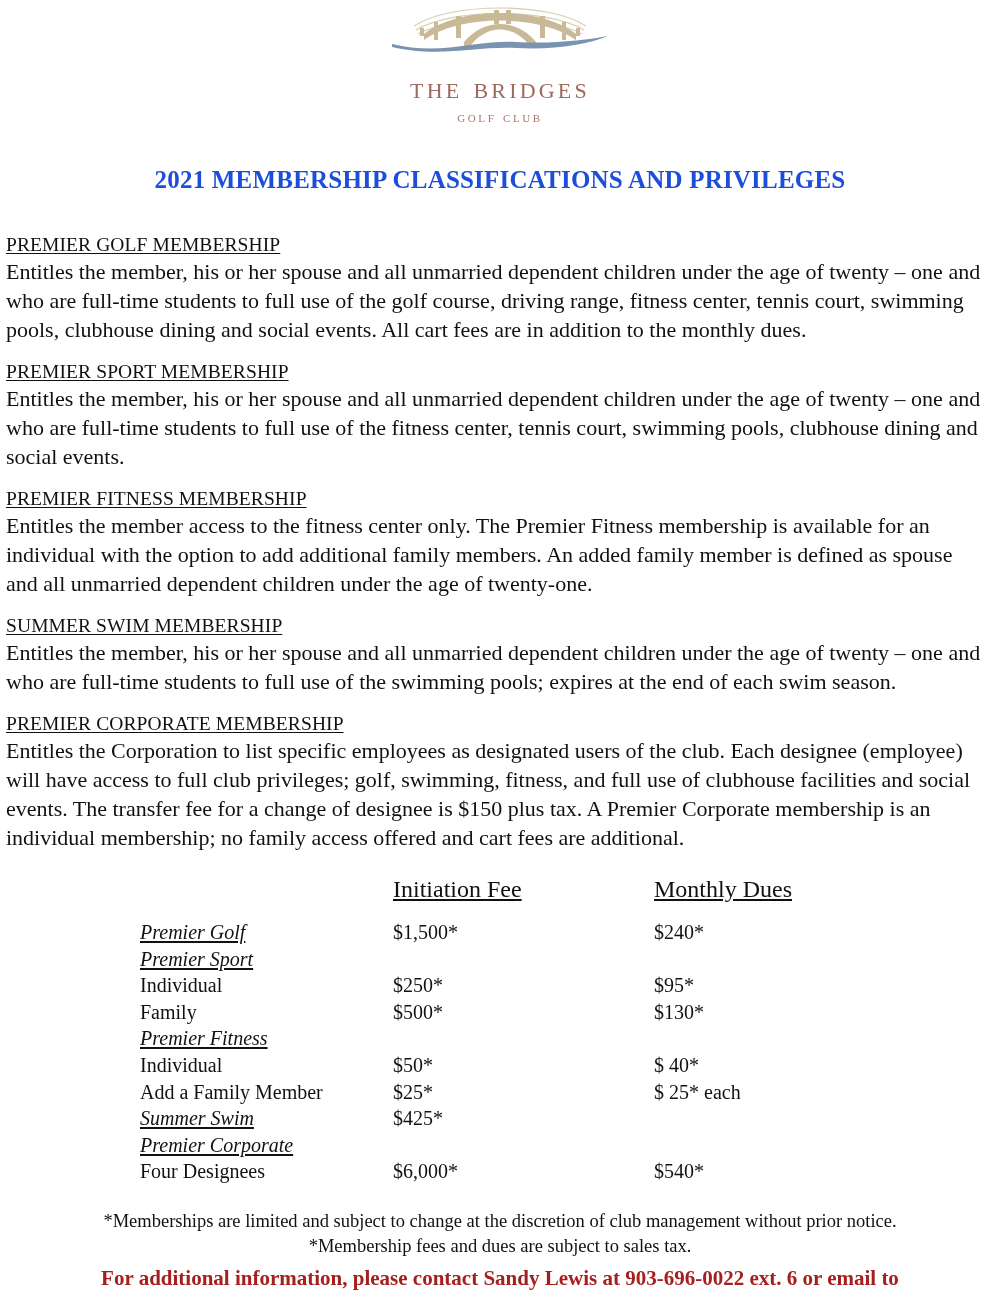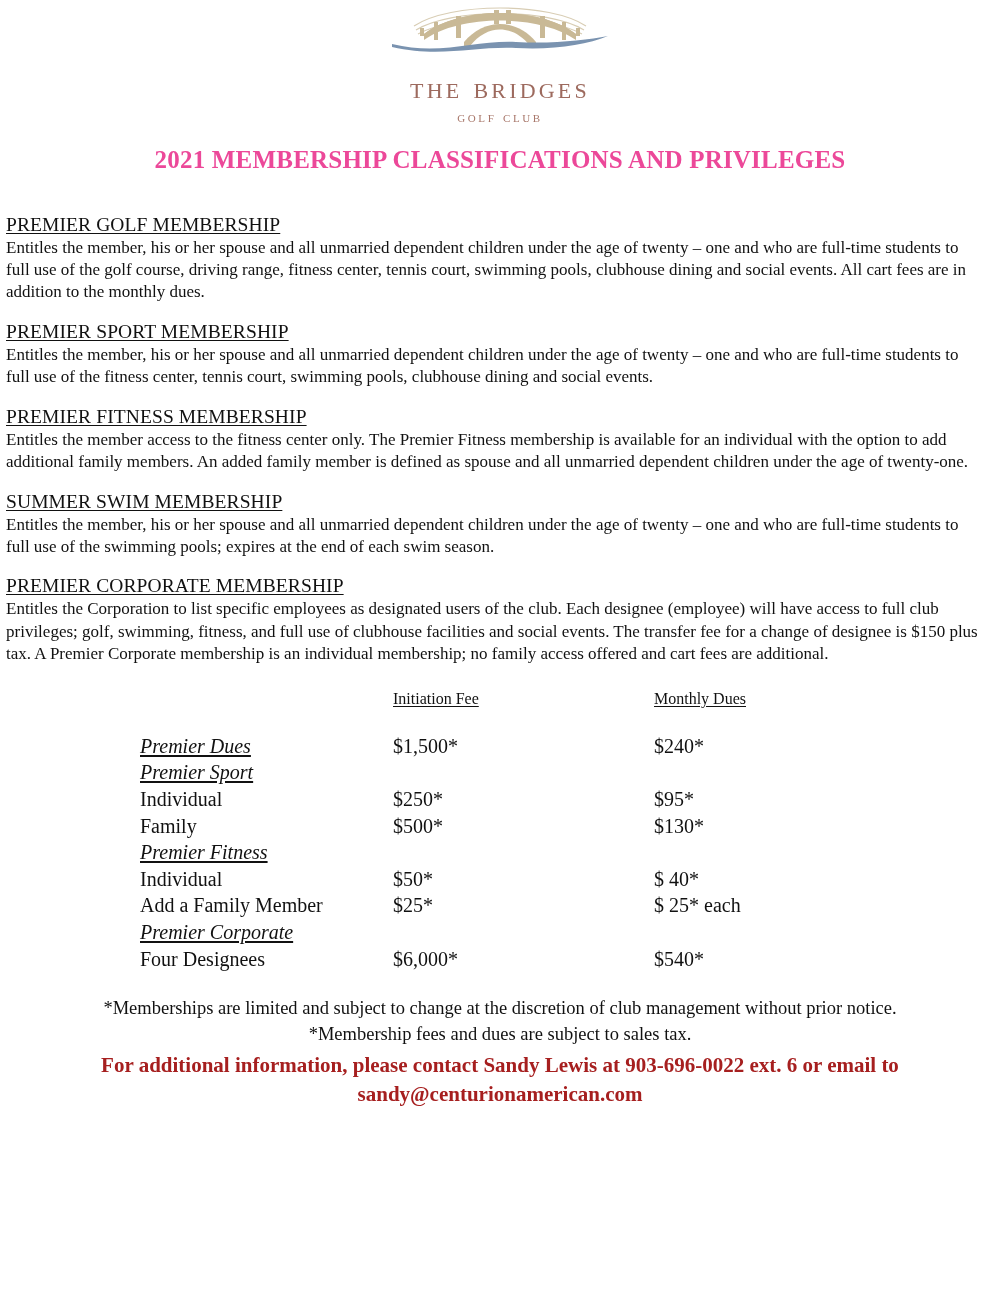--- a/index.html
+++ b/index.html
@@ -42,26 +42,26 @@
     font-family: "Liberation Serif", "DejaVu Serif", serif;
     font-size: 16px;
     letter-spacing: 2.6px;
     color: #a8776a;
     font-variant: small-caps;
     text-transform: lowercase;
   }
 
   
   .doc-title {
-    margin-top: 20px;
+    margin-top: 40px;
     text-align: center;
     font-size: 25px;
     font-weight: bold;
     letter-spacing: 0.2px;
-    color: #ec4899;
+    color: #1d4ed8;
     font-family: "Liberation Serif", "DejaVu Serif", serif;
   }
 
   
   .content {
     margin-top: 40px;
     padding-left: 6px;
     padding-right: 8px;
   }
   .section {
@@ -69,21 +69,21 @@
   }
   .section-heading {
     font-size: 19.5px;
     text-decoration: underline;
     text-underline-offset: 2px;
     letter-spacing: 0.1px;
     margin-bottom: 1px;
     white-space: nowrap;
   }
   .section-body {
-    font-size: 17px;
+    font-size: 22px;
     line-height: 1.32;
     text-align: left;
     max-width: 975px;
   }
 
   
   .fee-table {
     margin-top: 22px;
     margin-left: 140px;
     width: 720px;
@@ -94,21 +94,21 @@
     font-size: 20px;
     line-height: 1.33;
     text-align: left;
     vertical-align: top;
     font-weight: normal;
   }
   .fee-table col.c-label { width: 253px; }
   .fee-table col.c-init  { width: 261px; }
   .fee-table col.c-dues  { width: 206px; }
   .fee-head th {
-    font-size: 16px;
+    font-size: 24px;
     height: 45px;
   }
   .fee-head th span.hd {
     text-decoration: underline;
     text-underline-offset: 2px;
   }
   .row-cat .lbl {
     font-style: italic;
     text-decoration: underline;
     text-underline-offset: 2px;
@@ -206,21 +206,21 @@
   </colgroup>
   <thead>
     <tr class="fee-head">
       <th><span></span></th>
       <th><span class="hd">Initiation Fee</span></th>
       <th><span class="hd">Monthly Dues</span></th>
     </tr>
   </thead>
   <tbody>
     <tr class="row-cat">
-      <td><span class="lbl">Premier Dues</span></td>
+      <td><span class="lbl">Premier Golf</span></td>
       <td>$1,500*</td>
       <td>$240*</td>
     </tr>
     <tr class="row-cat">
       <td><span class="lbl">Premier Sport</span></td>
       <td></td>
       <td></td>
     </tr>
     <tr class="row-sub">
       <td><span class="lbl">Individual</span></td>
@@ -241,20 +241,25 @@
       <td><span class="lbl">Individual</span></td>
       <td>$50*</td>
       <td>$ 40*</td>
     </tr>
     <tr class="row-sub">
       <td><span class="lbl">Add a Family Member</span></td>
       <td>$25*</td>
       <td>$ 25* each</td>
     </tr>
     <tr class="row-cat">
+      <td><span class="lbl">Summer Swim</span></td>
+      <td>$425*</td>
+      <td></td>
+    </tr>
+    <tr class="row-cat">
       <td><span class="lbl">Premier Corporate</span></td>
       <td></td>
       <td></td>
     </tr>
     <tr class="row-sub">
       <td><span class="lbl">Four Designees</span></td>
       <td>$6,000*</td>
       <td>$540*</td>
     </tr>
   </tbody>

